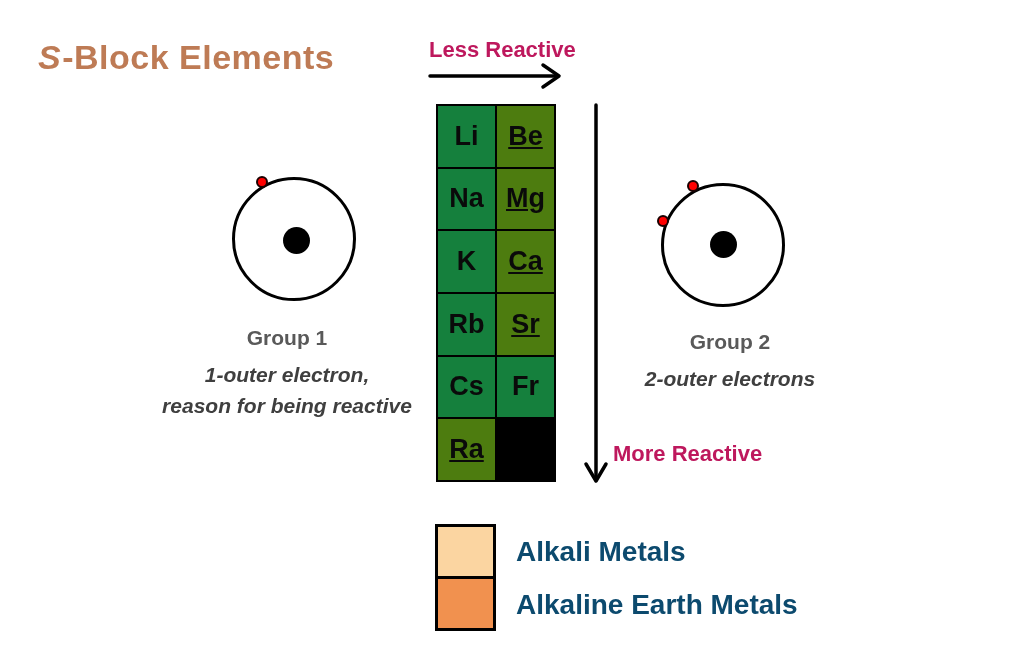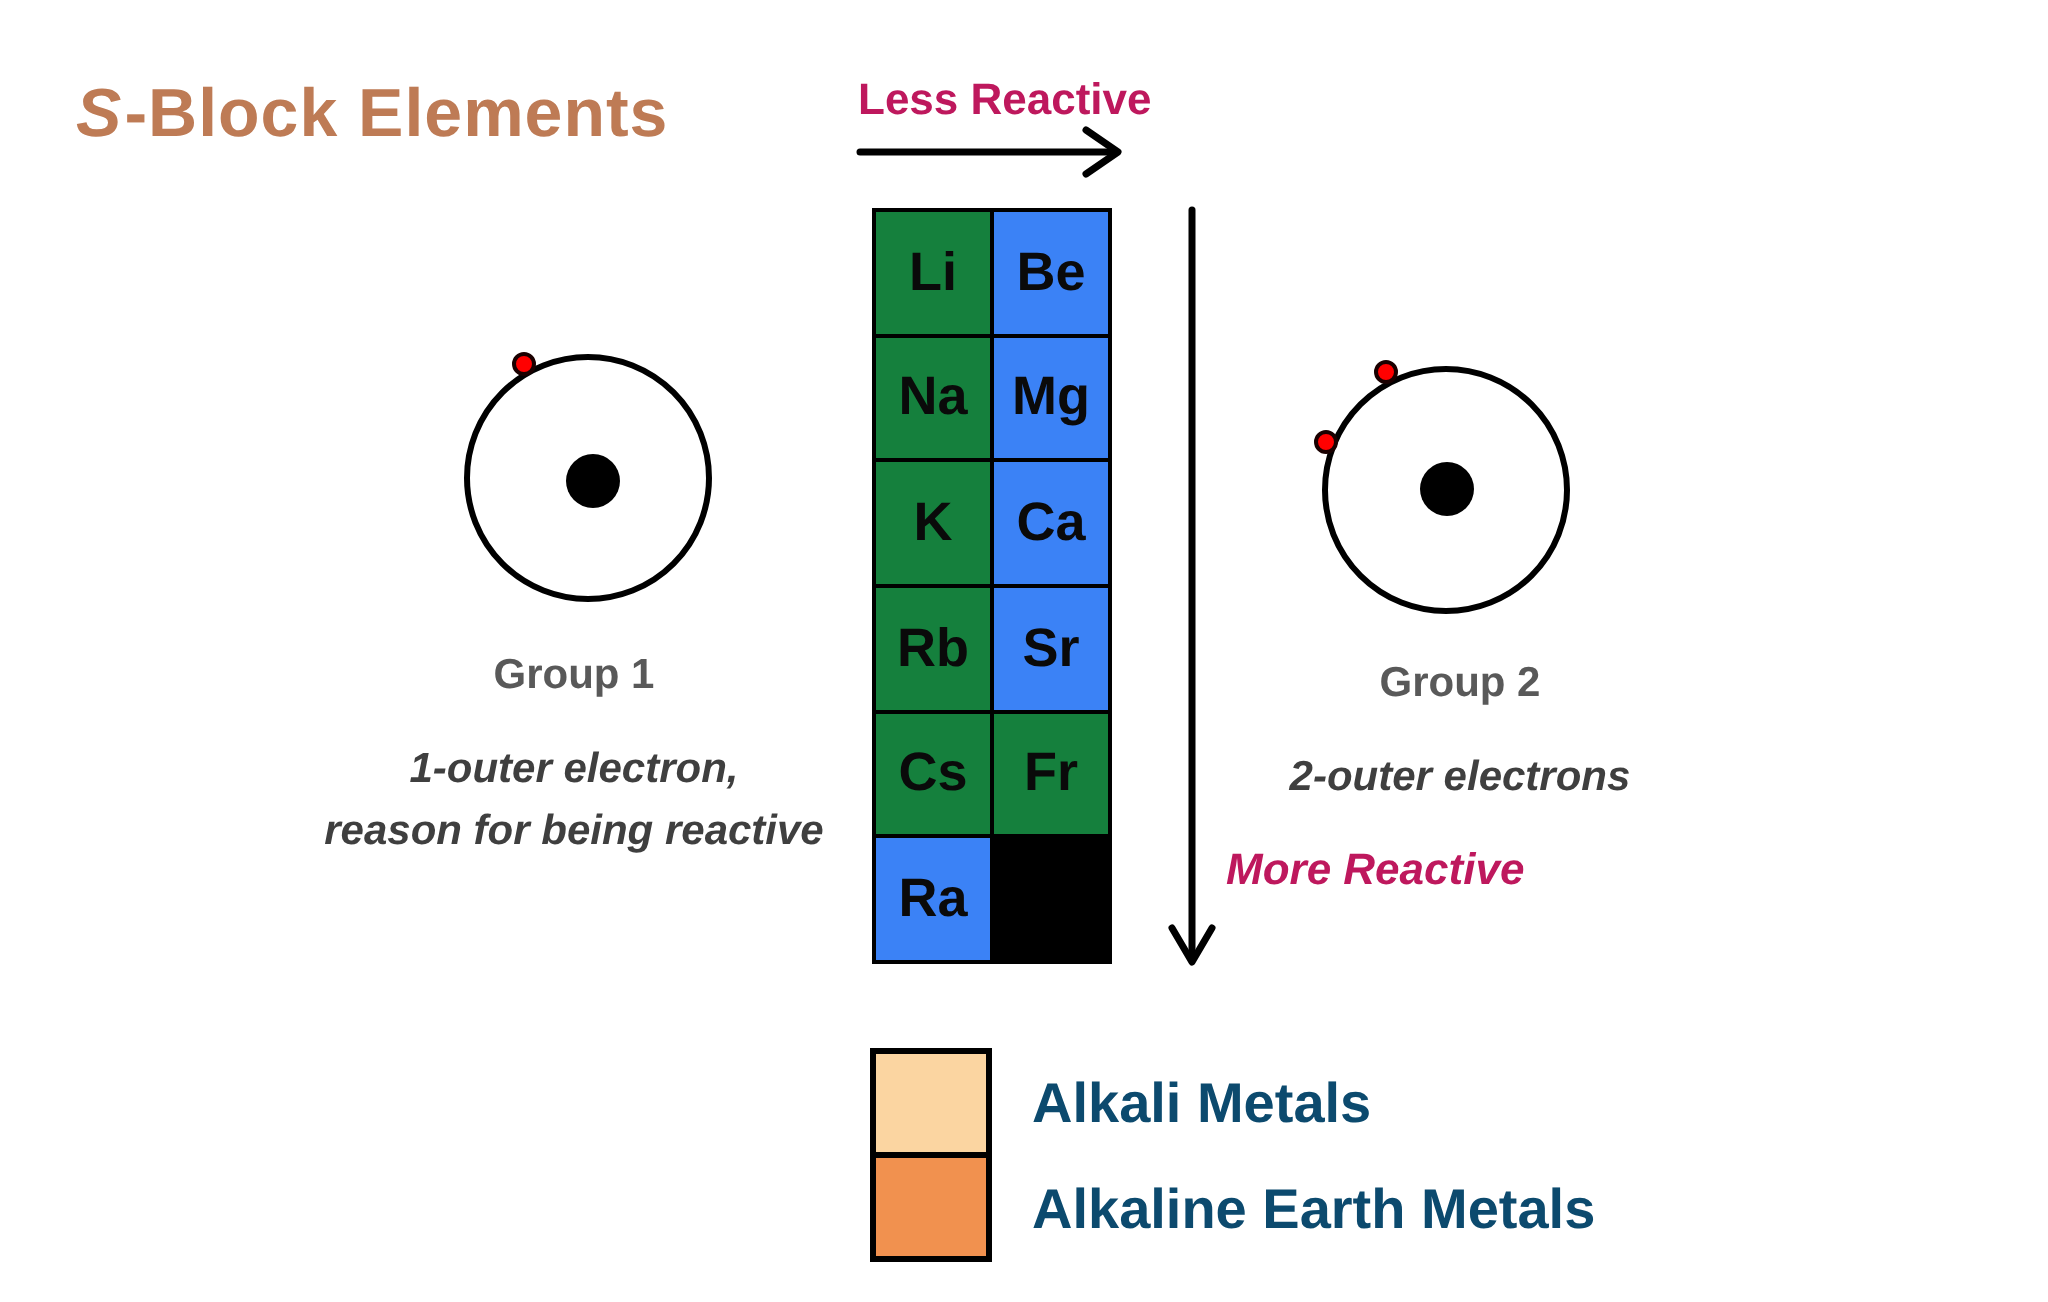--- a/index.html
+++ b/index.html
@@ -30,21 +30,21 @@
   .title .s-italic { font-style: italic; margin-right: 1px; }
   
   .reactive-label {
     position: absolute;
     font-size: 22px;
     font-weight: 700;
     color: #be185d;
     white-space: nowrap;
   }
   .less-reactive { left: 429px; top: 37px; }
-  .more-reactive { left: 613px; top: 422px; font-style: italic; }
+  .more-reactive { left: 613px; top: 441px; }
   
   .arrows {
     position: absolute;
     left: 0; top: 0;
     width: 1024px;
     height: 651px;
     pointer-events: none;
   }
   
   .ptable {
@@ -63,21 +63,21 @@
   }
   .cell {
     display: flex;
     align-items: center;
     justify-content: center;
     font-size: 27px;
     font-weight: 700;
     color: #0a0a0a;
   }
   .cell.alkali { background: #15803d; }
-  .cell.earth  { background: #3b82f6; }
+  .cell.earth  { background: #4d7c0f; text-decoration: underline; }
   
   .atom-circle {
     position: absolute;
     width: 118px;
     height: 118px;
     border: 3px solid #000000;
     border-radius: 50%;
     background: #ffffff;
     box-sizing: content-box;
   }
@@ -102,21 +102,21 @@
   
   .caption {
     position: absolute;
     text-align: center;
     font-weight: 700;
     white-space: nowrap;
   }
   .caption .group-name {
     font-size: 21px;
     color: #595959;
-    margin-bottom: 19px;
+    margin-bottom: 9px;
   }
   .caption .detail {
     font-size: 21px;
     color: #3F3F3F;
     line-height: 31px;
     font-style: italic;
   }
   .caption-left  { left: 87px;  top: 326px; width: 400px; }
   .caption-right { left: 530px; top: 330px; width: 400px; }
   

